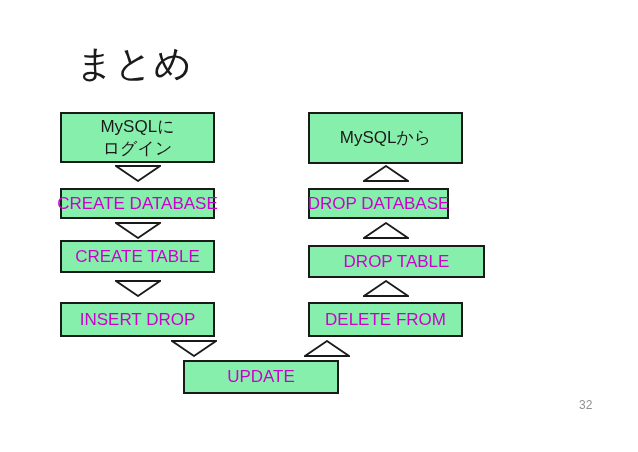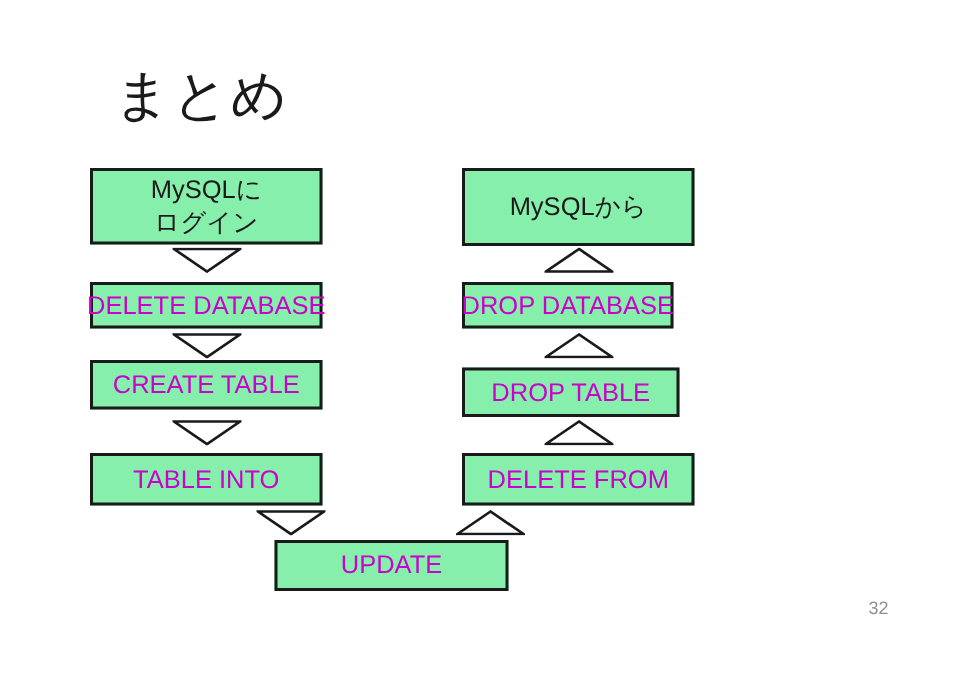--- a/index.html
+++ b/index.html
@@ -67,36 +67,36 @@
 
 <div id="slide">
 
   <div class="slide-title">まとめ</div>
 
   <div class="fbox" style="left:60px; top:112px; width:155px; height:51px;">
     <span class="line">MySQLに</span>
     <span class="line">ログイン</span>
   </div>
   <div class="fbox keyword" style="left:60px; top:188px; width:155px; height:31px;">
-    <span class="line">DELETE DATABASE</span>
+    <span class="line">CREATE DATABASE</span>
   </div>
   <div class="fbox keyword" style="left:60px; top:240px; width:155px; height:33px;">
     <span class="line">CREATE TABLE</span>
   </div>
   <div class="fbox keyword" style="left:60px; top:302px; width:155px; height:35px;">
-    <span class="line">TABLE INTO</span>
+    <span class="line">INSERT DROP</span>
   </div>
 
   <div class="fbox" style="left:308px; top:112px; width:155px; height:52px;">
     <span class="line">MySQLから</span>
   </div>
   <div class="fbox keyword" style="left:308px; top:188px; width:141px; height:31px;">
     <span class="line">DROP DATABASE</span>
   </div>
-  <div class="fbox keyword" style="left:308px; top:245px; width:145px; height:33px;">
+  <div class="fbox keyword" style="left:308px; top:245px; width:177px; height:33px;">
     <span class="line">DROP TABLE</span>
   </div>
   <div class="fbox keyword" style="left:183px; top:360px; width:156px; height:34px;">
     <span class="line">UPDATE</span>
   </div>
 
   <div class="fbox keyword" style="left:308px; top:302px; width:155px; height:35px;">
     <span class="line">DELETE FROM</span>
   </div>
 

